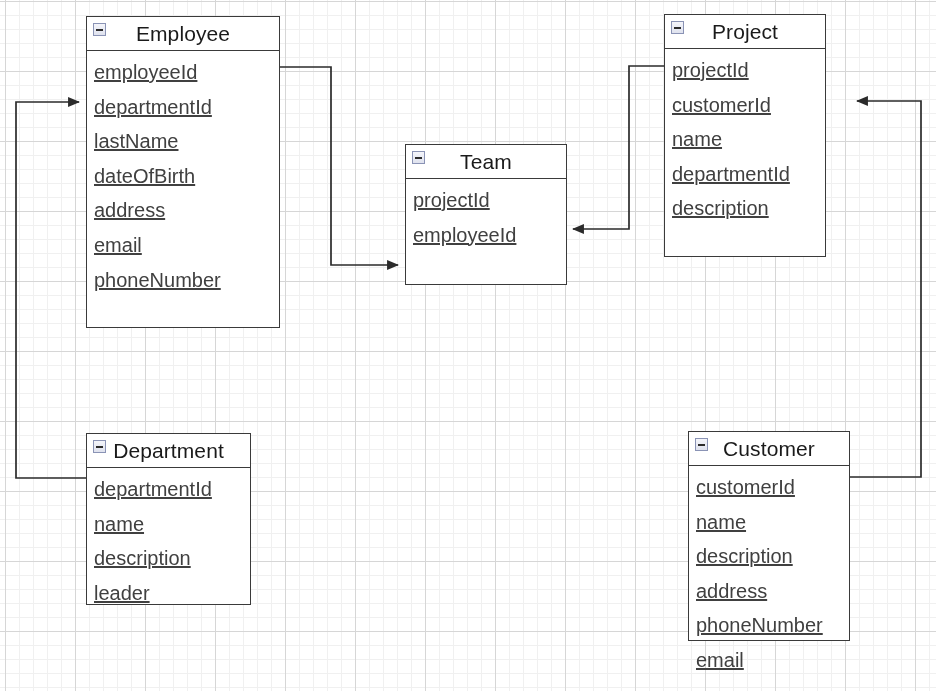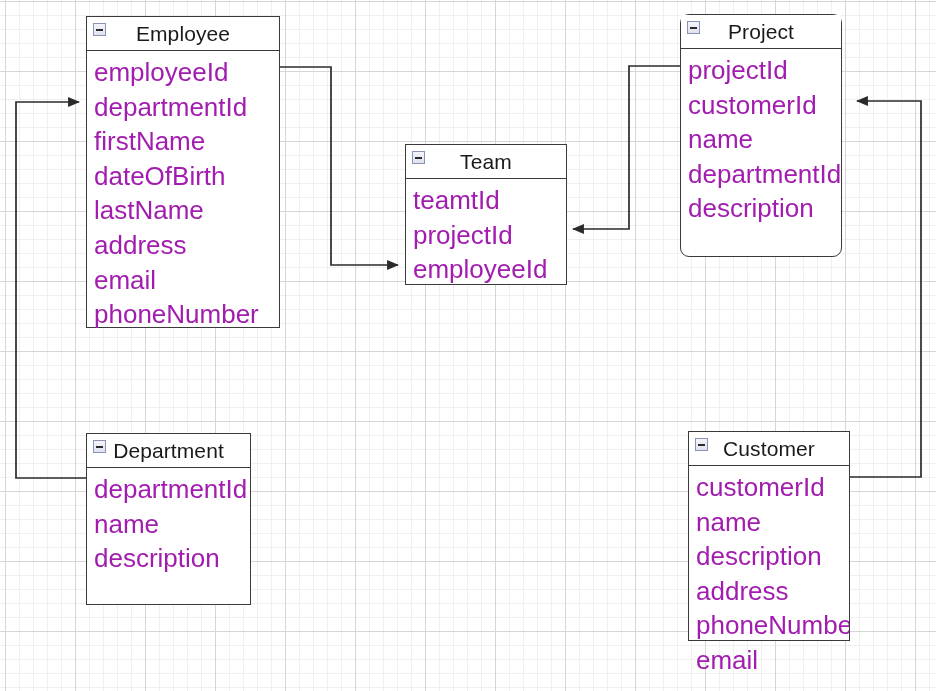--- a/index.html
+++ b/index.html
@@ -79,27 +79,28 @@
   }
   .collapse-icon .bar {
     width: 7px;
     height: 2px;
     background: #2b2b2b;
   }
   .entity-body {
     padding: 4px 0 6px 0;
   }
   .attr {
-    font-size: 26px;
-    color: #a21caf;
+    font-size: 20px;
+    color: #404040;
     line-height: 34.6px;
     height: 34.6px;
     padding-left: 7px;
     white-space: nowrap;
     overflow: hidden;
+    text-decoration: underline;
   }
 </style>
 </head>
 <body>
 
 <div id="canvas">
 
   <svg id="connectors" viewBox="0 0 936 691" width="936" height="691" xmlns="http://www.w3.org/2000/svg">
     <defs>
       <marker id="arrow" viewBox="0 0 10 10" refX="9.2" refY="5" markerWidth="7" markerHeight="7" orient="auto-start-reverse">
@@ -119,44 +120,42 @@
   <div class="entity" style="left:86px; top:16px; width:194px; height:312px;">
     <div class="entity-header">
       <span class="collapse-icon">
           <span class="bar"></span>
         </span>
       <span class="entity-title">Employee</span>
     </div>
     <div class="entity-body">
       <div class="attr">employeeId</div>
       <div class="attr">departmentId</div>
-      <div class="attr">firstName</div>
+      <div class="attr">lastName</div>
       <div class="attr">dateOfBirth</div>
-      <div class="attr">lastName</div>
       <div class="attr">address</div>
       <div class="attr">email</div>
       <div class="attr">phoneNumber</div>
     </div>
   </div>
 
   <div class="entity" style="left:405px; top:144px; width:162px; height:141px;">
     <div class="entity-header">
       <span class="collapse-icon">
           <span class="bar"></span>
         </span>
       <span class="entity-title">Team</span>
     </div>
     <div class="entity-body">
-      <div class="attr">teamtId</div>
       <div class="attr">projectId</div>
       <div class="attr">employeeId</div>
     </div>
   </div>
 
-  <div class="entity" style="left:680px; top:14px; width:162px; height:243px;border-radius:9px;">
+  <div class="entity" style="left:664px; top:14px; width:162px; height:243px;">
     <div class="entity-header">
       <span class="collapse-icon">
           <span class="bar"></span>
         </span>
       <span class="entity-title">Project</span>
     </div>
     <div class="entity-body">
       <div class="attr">projectId</div>
       <div class="attr">customerId</div>
       <div class="attr">name</div>
@@ -169,20 +168,21 @@
     <div class="entity-header">
       <span class="collapse-icon">
           <span class="bar"></span>
         </span>
       <span class="entity-title">Department</span>
     </div>
     <div class="entity-body">
       <div class="attr">departmentId</div>
       <div class="attr">name</div>
       <div class="attr">description</div>
+      <div class="attr">leader</div>
     </div>
   </div>
 
   <div class="entity" style="left:688px; top:431px; width:162px; height:210px;">
     <div class="entity-header">
       <span class="collapse-icon">
           <span class="bar"></span>
         </span>
       <span class="entity-title">Customer</span>
     </div>

